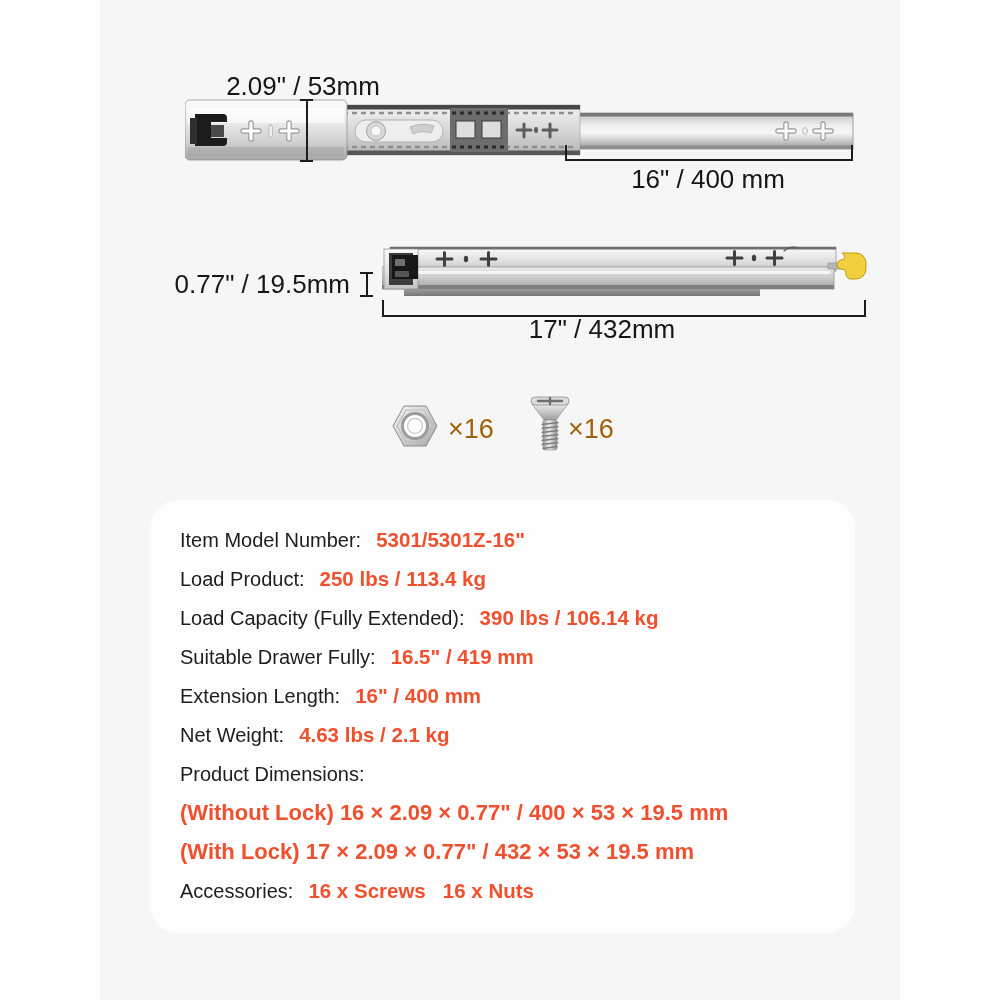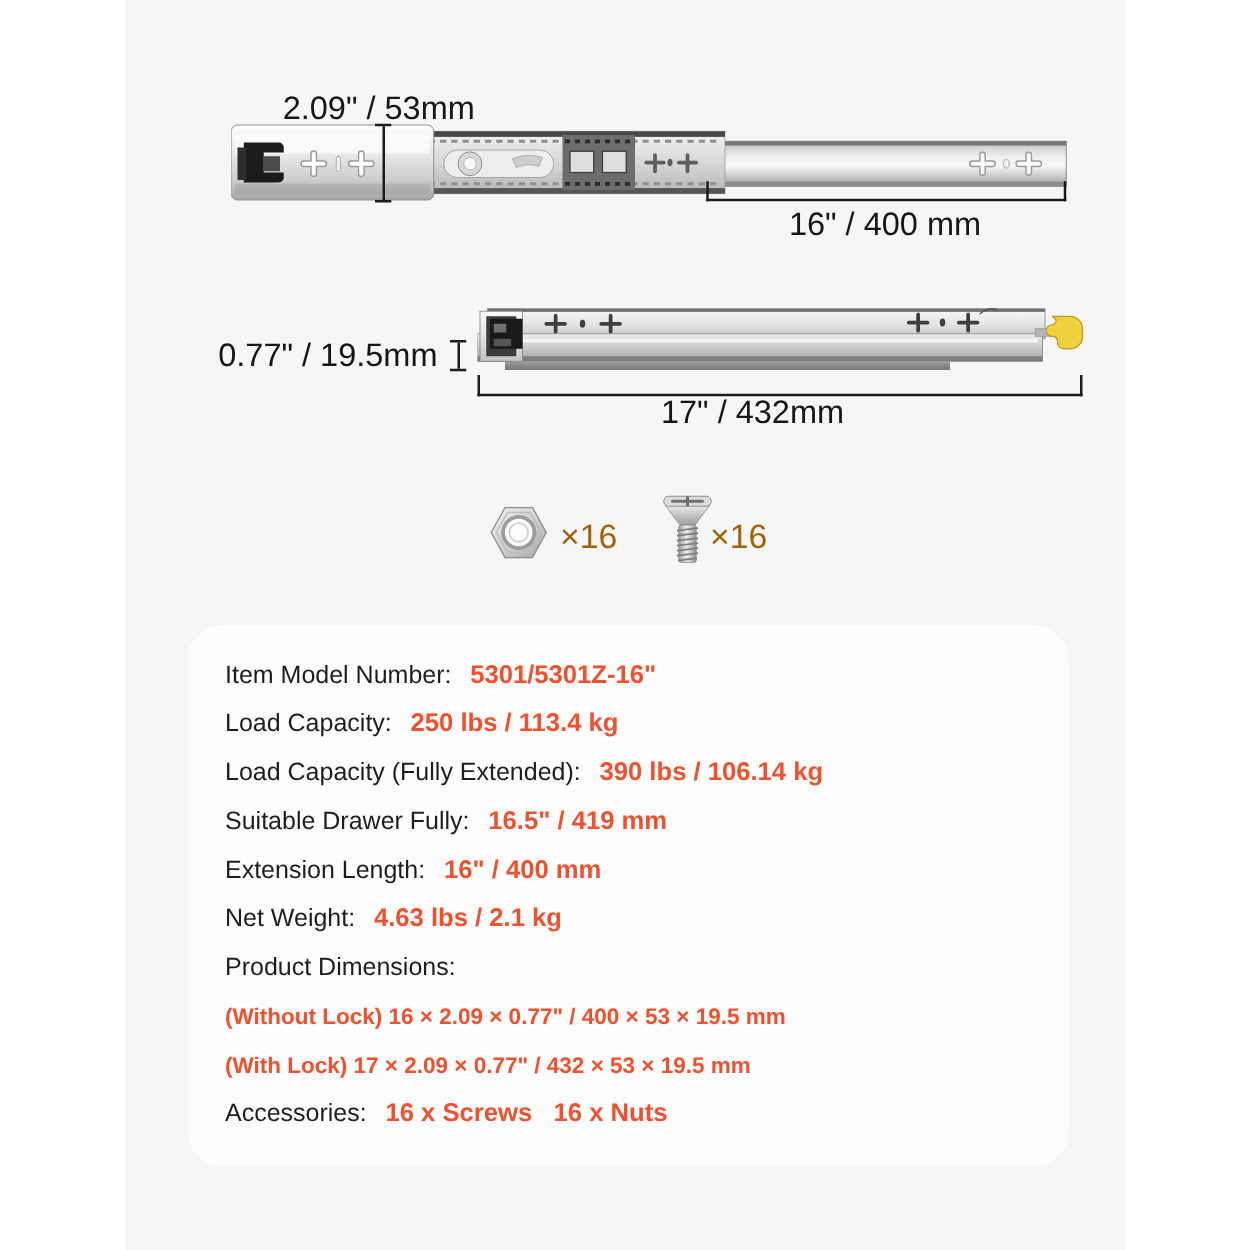--- a/index.html
+++ b/index.html
@@ -28,21 +28,21 @@
   .hw{position:absolute;}
   .count{position:absolute;font-size:27px;color:#a16207;white-space:nowrap;}
 
   
   .panel{position:absolute;left:50px;top:500px;width:705px;height:433px;
     background:#FDFDFD;border-radius:28px;box-sizing:border-box;
     padding:27px 18px 0 30px;display:flex;flex-direction:column;gap:13px;}
   .spec-row{display:flex;align-items:baseline;line-height:26px;white-space:nowrap;}
   .spec-label{font-size:20px;color:#1d1d1d;margin-right:15px;}
   .spec-value{font-size:20.5px;font-weight:700;color:#F0502D;white-space:pre-wrap;}
-  .dim-row .spec-value{font-size:18px;}
+  .dim-row .spec-value{font-size:22px;}
 </style>
 </head>
 <body>
 
 <div class="stage">
 
   <div class="dim center" style="left:103px;top:71px;width:200px;">2.09" / 53mm</div>
 
   <svg class="slide-svg" style="left:85px;top:98px;" width="670" height="64" viewBox="0 0 670 64">
     <defs>
@@ -230,21 +230,21 @@
     </g>
   </svg>
   <div class="count" style="left:468px;top:414px;">×16</div>
 
   <div class="panel">
     <div class="spec-row">
       <span class="spec-label">Item Model Number:</span>
       <span class="spec-value">5301/5301Z-16"</span>
     </div>
     <div class="spec-row">
-      <span class="spec-label">Load Capacity:</span>
+      <span class="spec-label">Load Product:</span>
       <span class="spec-value">250 lbs / 113.4 kg</span>
     </div>
     <div class="spec-row">
       <span class="spec-label">Load Capacity (Fully Extended):</span>
       <span class="spec-value">390 lbs / 106.14 kg</span>
     </div>
     <div class="spec-row">
       <span class="spec-label">Suitable Drawer Fully:</span>
       <span class="spec-value">16.5" / 419 mm</span>
     </div>

